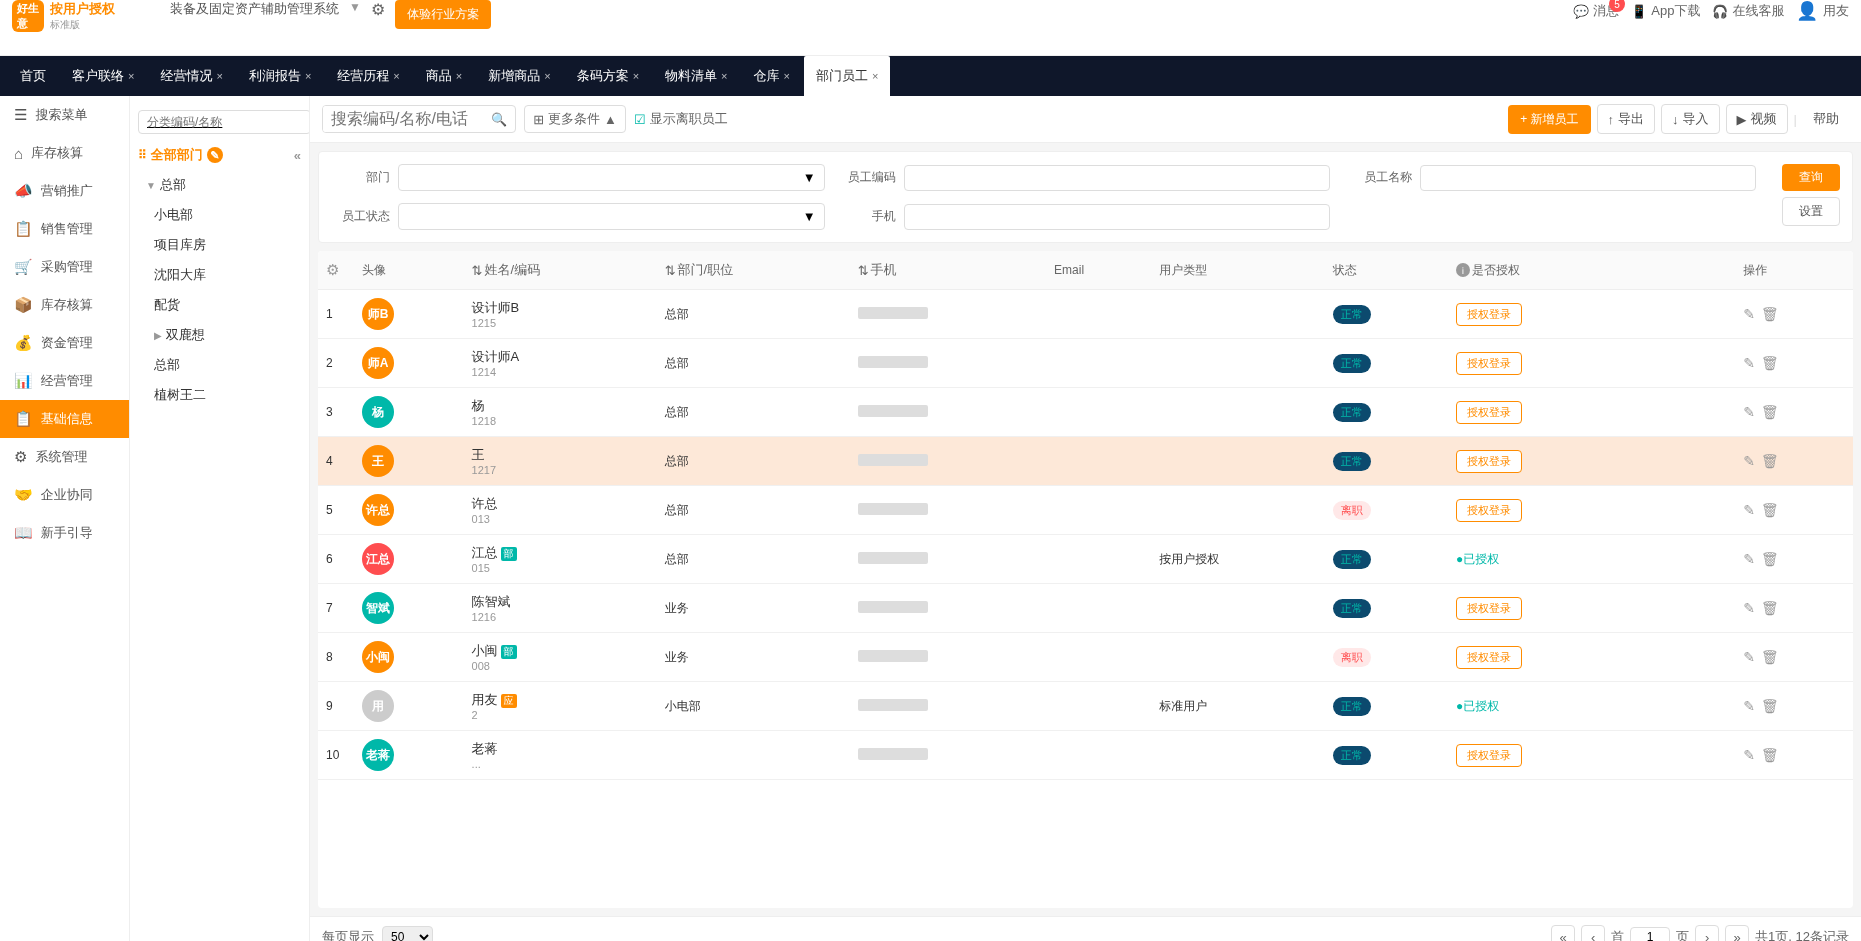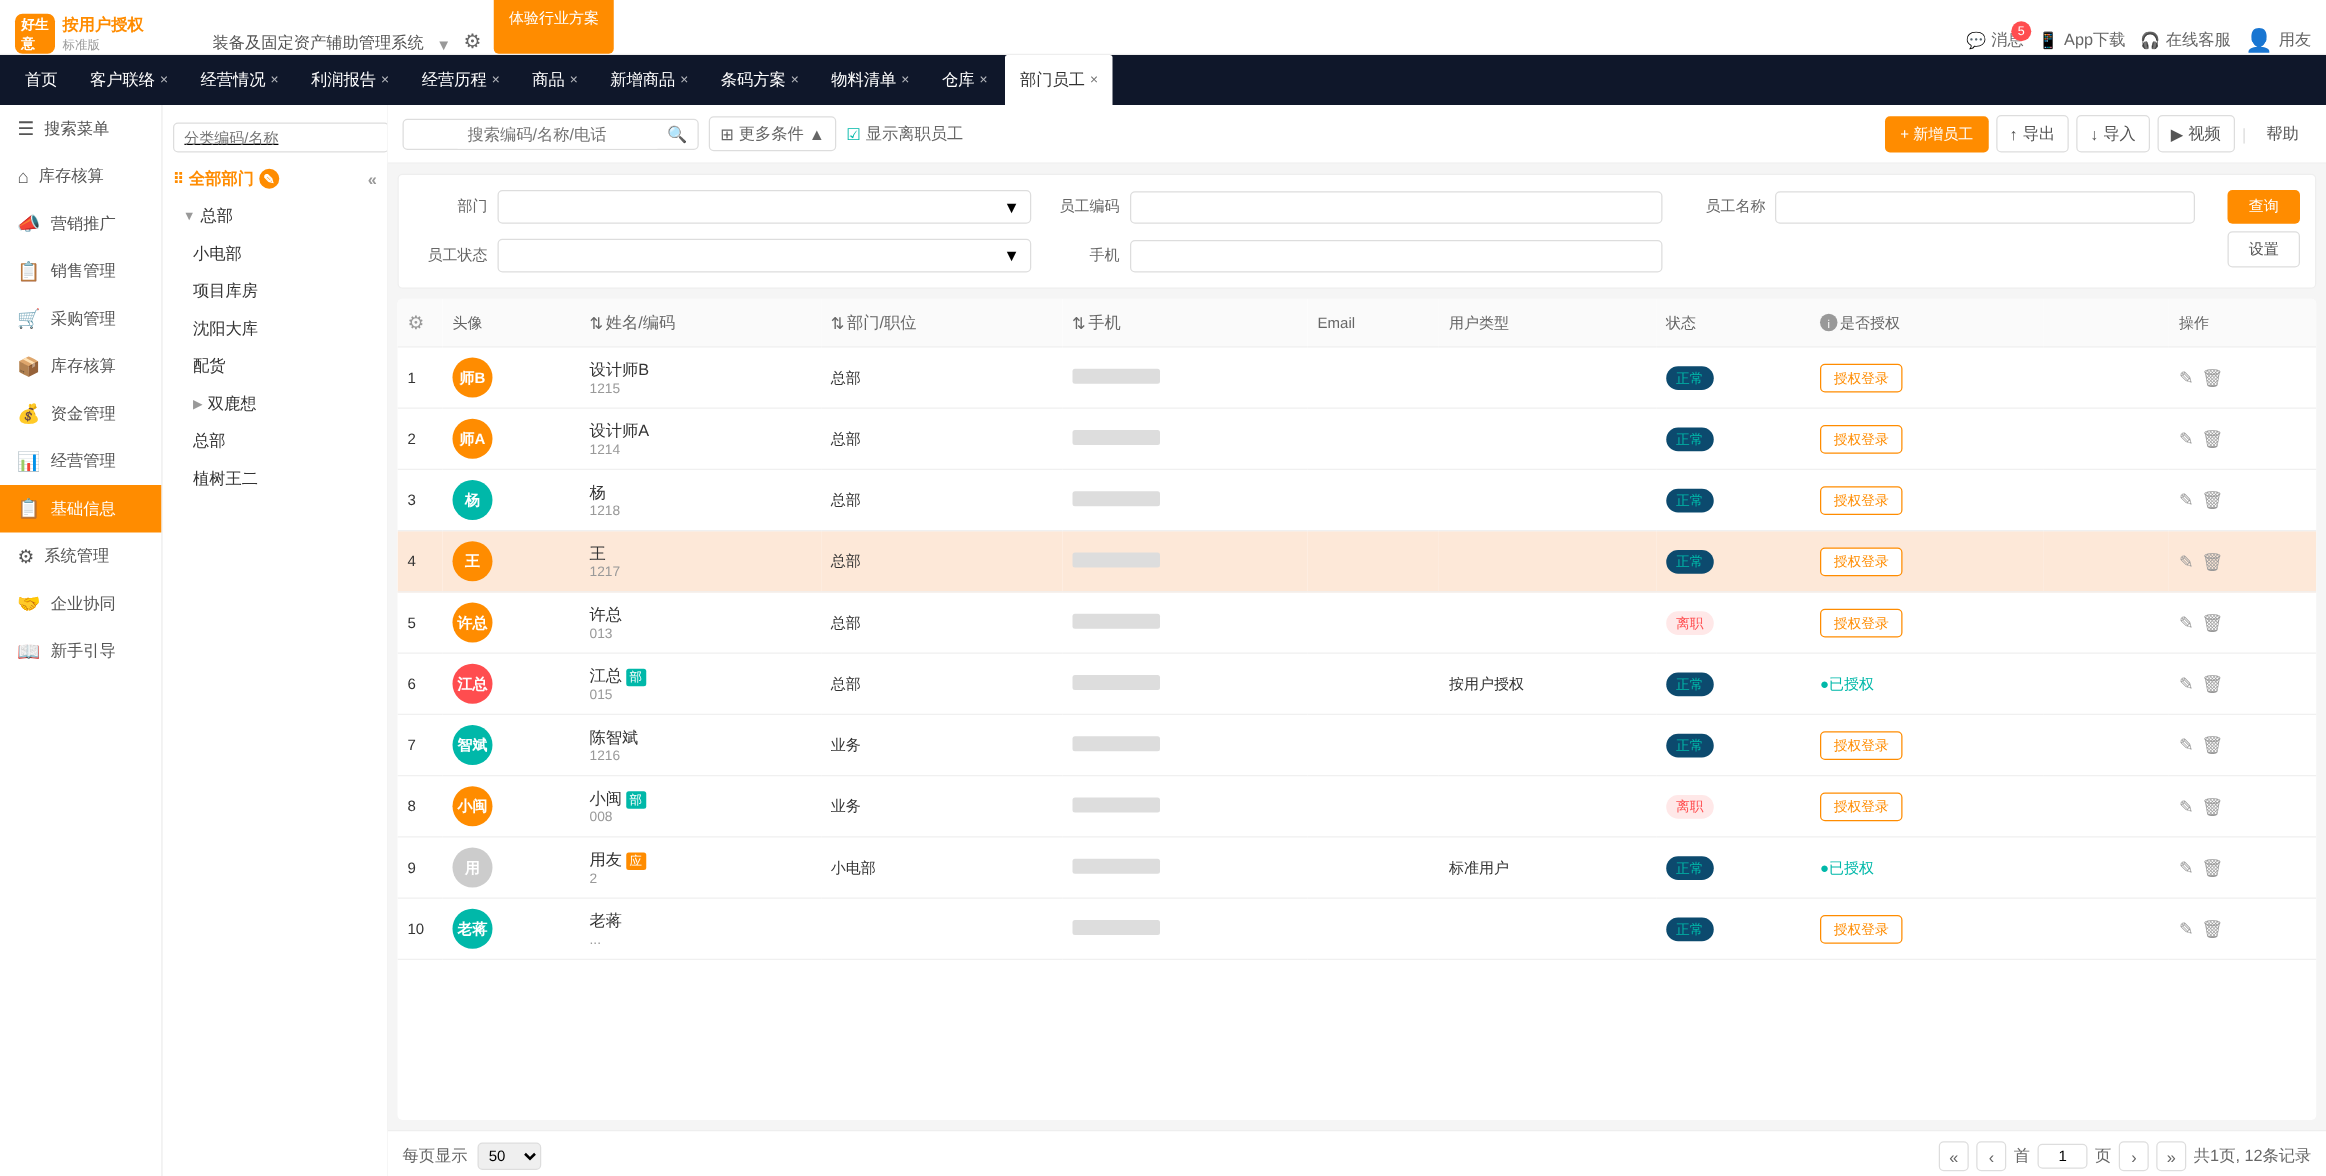--- a/index.html
+++ b/index.html
@@ -1,25 +1,25 @@
 <!DOCTYPE html>
 <html><head>
   <meta charset="utf-8">
   <style>
     * { box-sizing: border-box; margin: 0; padding: 0; font-family: 'Microsoft YaHei', Arial, sans-serif; font-size: 13px; }
     body { background: #f5f5f5; min-width: 1200px; }
 
     
-    .top-bar { display: flex; align-items: flex-end; background: #fff; height: 44px; border-bottom: 1px solid #eee; padding: 0 12px; gap: 10px; }
+    .top-bar { display: flex; align-items: flex-start; background: #fff; height: 56px; border-bottom: 1px solid #eee; padding: 0 12px; gap: 10px; }
     .logo-area { display: flex; align-items: center; gap: 6px; min-width: 140px; }
     .logo-icon { width: 32px; height: 32px; background: #ff8c00; border-radius: 6px; display: flex; align-items: center; justify-content: center; color: #fff; font-weight: bold; font-size: 11px; }
     .top-actions { display: flex; align-items: center; gap: 12px; margin-left: auto; }
     .top-btn { display: flex; align-items: center; gap: 4px; color: #666; cursor: pointer; font-size: 12px; position: relative; }
     .badge { background: #ff4d4f; color: #fff; border-radius: 10px; font-size: 10px; padding: 0 4px; min-width: 16px; height: 16px; display: flex; align-items: center; justify-content: center; position: absolute; top: -6px; right: -6px; }
-    .trial-btn { background: #ff8c00; color: #fff; border: none; border-radius: 4px; padding: 20px 12px; cursor: pointer; font-size: 12px; }
+    .trial-btn { background: #ff8c00; color: #fff; border: none; border-radius: 4px; padding: 6px 12px; cursor: pointer; font-size: 12px; }
 
     
     .nav-tabs { background: #0f172a; display: flex; align-items: center; height: 40px; padding: 0 8px; gap: 2px; overflow: hidden; }
     .nav-tab { color: #fff; padding: 0 12px; height: 40px; display: flex; align-items: center; cursor: pointer; font-size: 13px; white-space: nowrap; border-radius: 2px 2px 0 0; position: relative; }
     .nav-tab.active { background: #fff; color: #333; }
     .nav-tab .close-x { margin-left: 4px; font-size: 11px; opacity: 0.7; }
 
     
     .main-layout { display: flex; height: calc(100vh - 80px); }
 
@@ -42,21 +42,21 @@
     .tree-node { padding: 6px 8px 6px 16px; cursor: pointer; color: #333; font-size: 13px; display: flex; align-items: center; gap: 4px; }
     .tree-node .expand-arrow { color: #999; font-size: 10px; }
     .tree-node.level2 { padding-left: 24px; }
 
     
     .right-panel { flex: 1; display: flex; flex-direction: column; overflow: hidden; background: #f5f5f5; }
 
     
     .toolbar { background: #fff; padding: 8px 12px; display: flex; align-items: center; gap: 8px; border-bottom: 1px solid #eee; flex-wrap: wrap; }
     .search-input-wrap { display: flex; align-items: center; border: 1px solid #ddd; border-radius: 4px; overflow: hidden; }
-    .search-input-wrap input { border: none; outline: none; padding: 4px 8px; font-size: 13px; width: 180px; margin-left: 43px; }
+    .search-input-wrap input { border: none; outline: none; padding: 4px 8px; font-size: 16px; width: 180px; }
     .search-input-wrap .search-icon { padding: 4px 8px; color: #999; cursor: pointer; }
     .filter-btn { display: flex; align-items: center; gap: 4px; color: #666; cursor: pointer; font-size: 12px; border: 1px solid #ddd; border-radius: 4px; padding: 4px 8px; }
     .show-leave-cb { display: flex; align-items: center; gap: 4px; color: #666; font-size: 12px; cursor: pointer; }
     .toolbar-right { margin-left: auto; display: flex; align-items: center; gap: 6px; }
     .btn-primary { background: #ff8c00; color: #fff; border: none; border-radius: 4px; padding: 6px 12px; cursor: pointer; font-size: 12px; }
     .btn-outline { background: #fff; color: #555; border: 1px solid #ddd; border-radius: 4px; padding: 5px 10px; cursor: pointer; font-size: 12px; display: flex; align-items: center; gap: 4px; }
 
     
     .filter-form { background: #fff; border: 1px solid #eee; margin: 8px; border-radius: 4px; padding: 12px 16px; display: grid; grid-template-columns: 1fr 1fr 1fr; gap: 12px 16px; position: relative; }
     .filter-row { display: flex; align-items: center; gap: 8px; }

